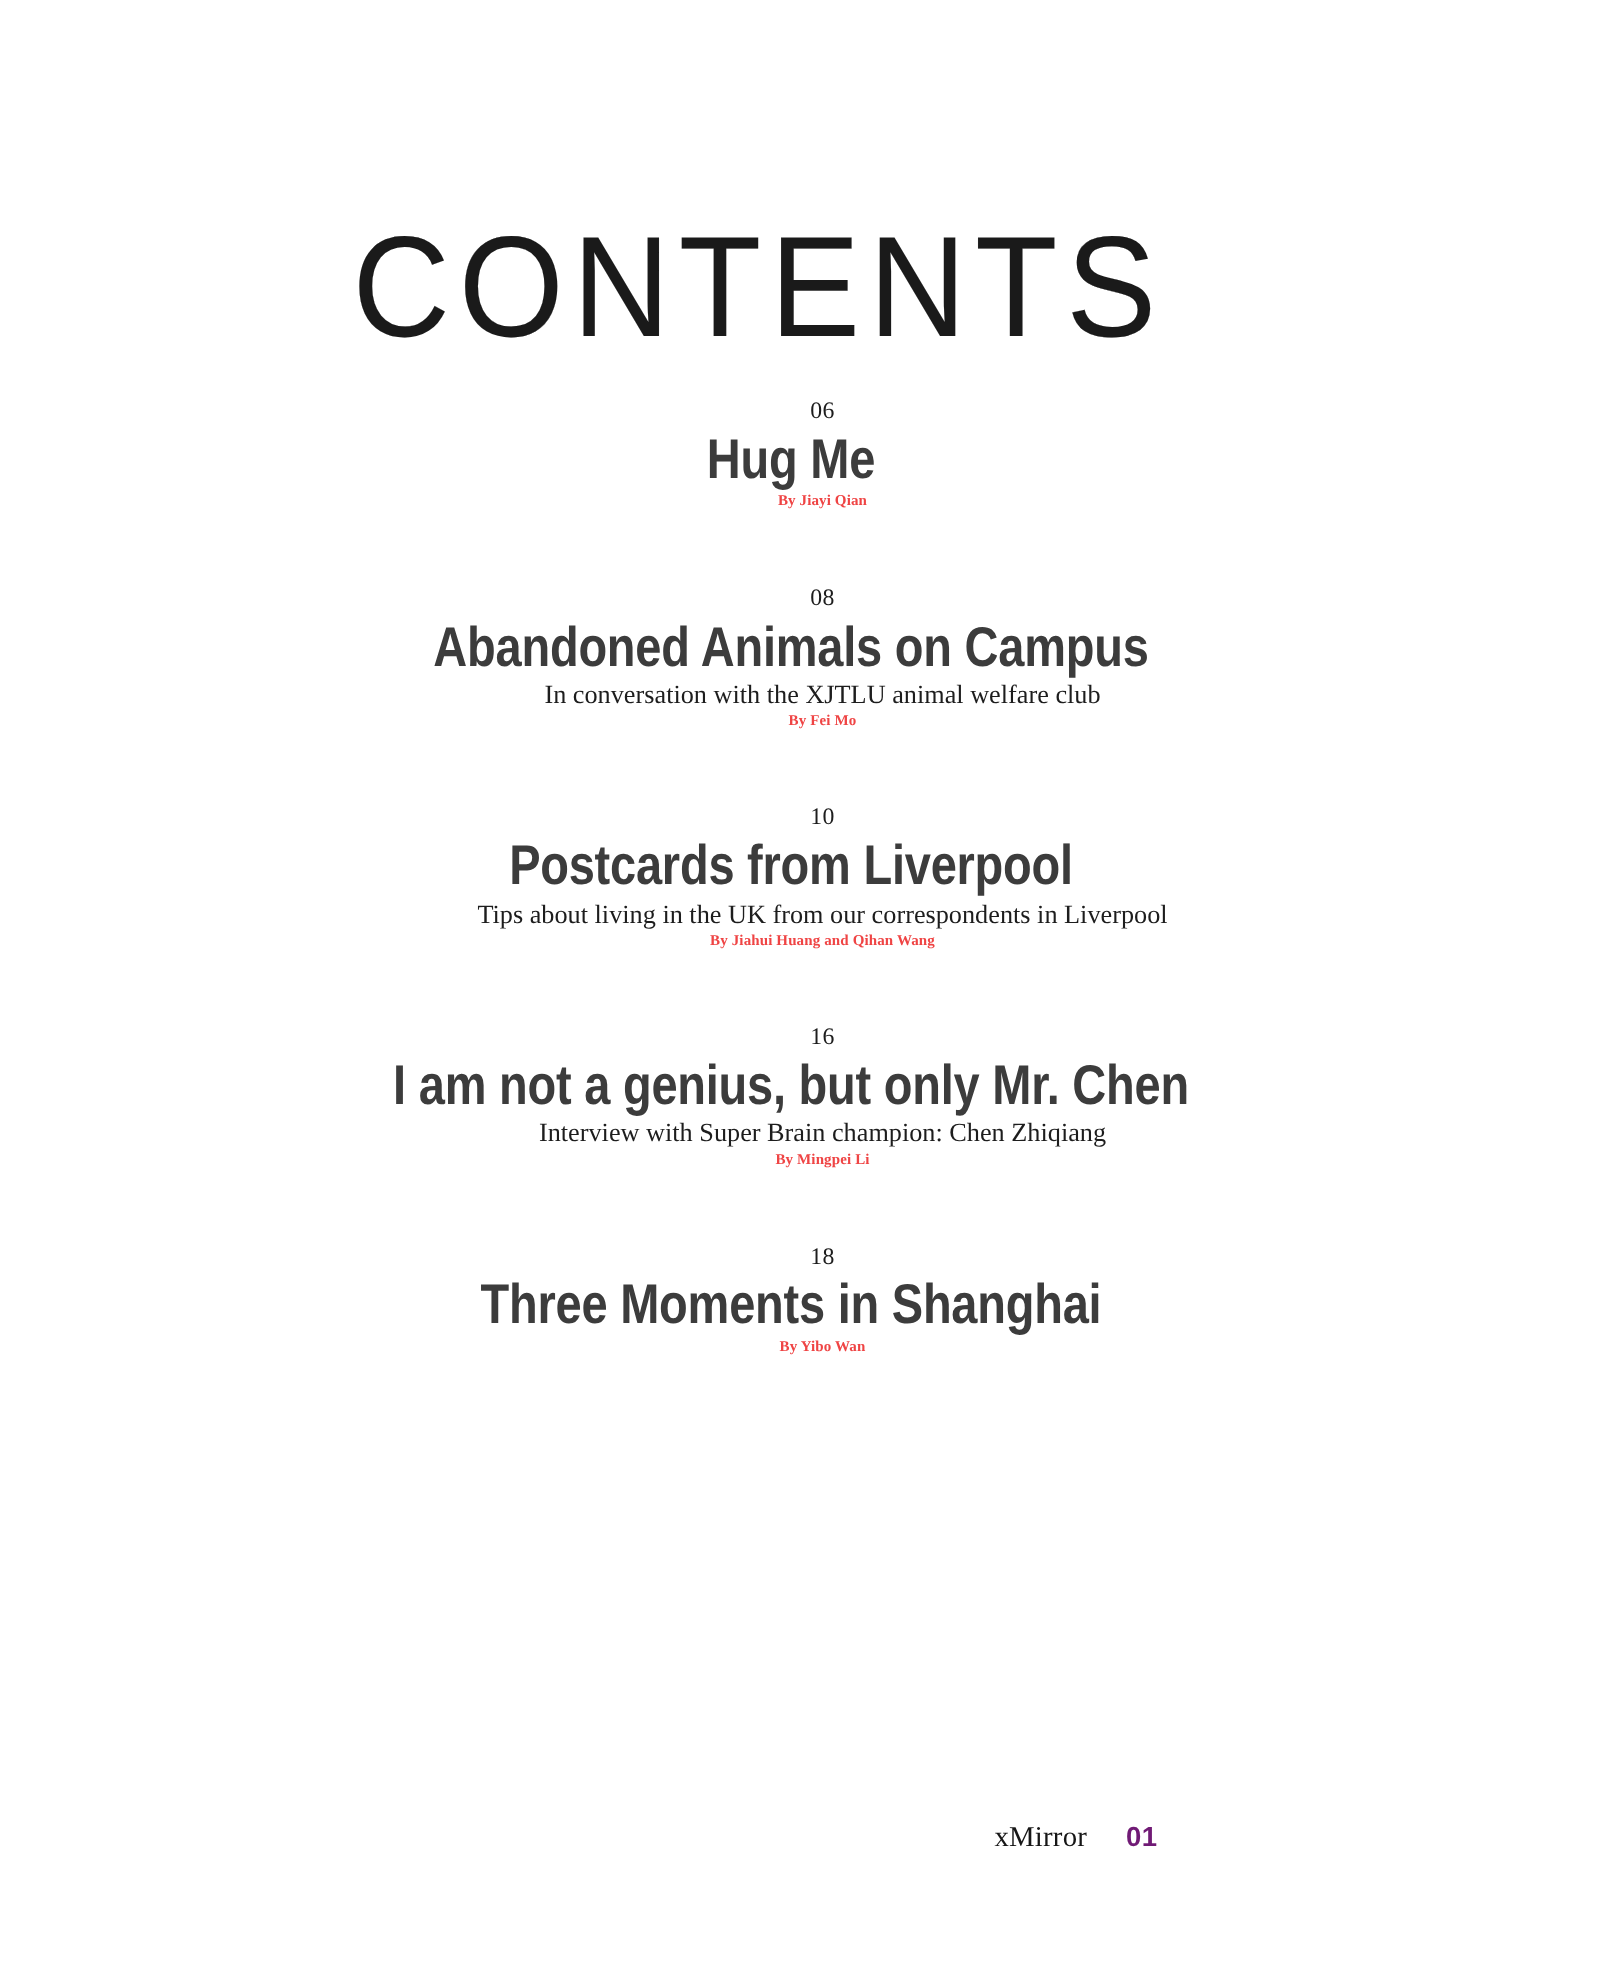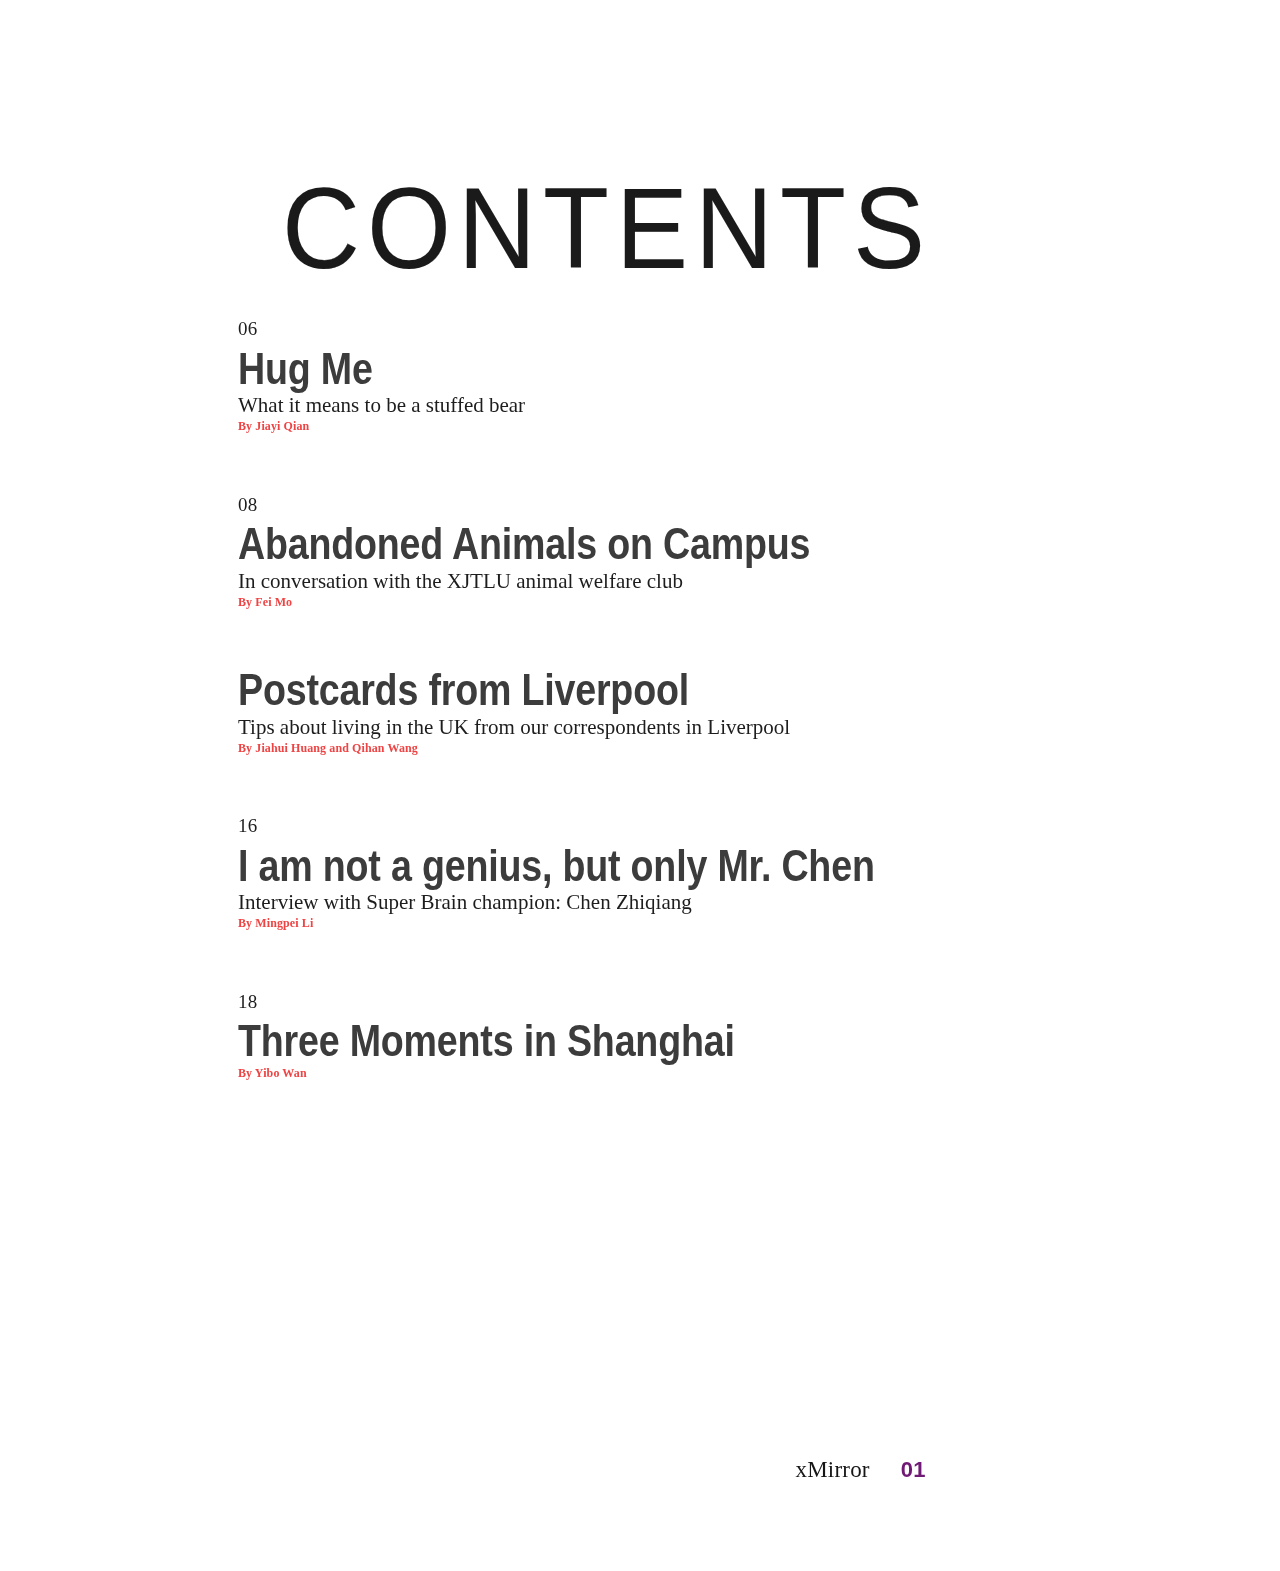--- a/index.html
+++ b/index.html
@@ -46,20 +46,21 @@
   
   .toc {
     position: absolute;
     left: 238px;
     top: 318px;
     width: 840px;
   }
 
   .entry {
     margin-bottom: 60px;
+    text-align: center;
   }
   .entry:last-child {
     margin-bottom: 0;
   }
 
   .entry-page {
     font-family: "Liberation Serif", "DejaVu Serif", serif;
     font-size: 19px;
     line-height: 1.15;
     color: #1d1d1d;
@@ -136,32 +137,32 @@
 
   <div class="contents-title">
     <span>CONTENTS</span>
   </div>
 
   <div class="toc">
 
     <div class="entry">
       <div class="entry-page">06</div>
       <div class="entry-title">Hug Me</div>
-      <div class="entry-subtitle">What it means to be a stuffed bear</div>
       <div class="entry-byline">By Jiayi Qian</div>
     </div>
 
     <div class="entry">
       <div class="entry-page">08</div>
       <div class="entry-title">Abandoned Animals on Campus</div>
       <div class="entry-subtitle">In conversation with the XJTLU animal welfare club</div>
       <div class="entry-byline">By Fei Mo</div>
     </div>
 
     <div class="entry">
+      <div class="entry-page">10</div>
       <div class="entry-title">Postcards from Liverpool</div>
       <div class="entry-subtitle">Tips about living in the UK from our correspondents in Liverpool</div>
       <div class="entry-byline">By Jiahui Huang and Qihan Wang</div>
     </div>
 
 
     <div class="entry">
       <div class="entry-page">16</div>
       <div class="entry-title">I am not a genius, but only Mr. Chen</div>
       <div class="entry-subtitle">Interview with Super Brain champion: Chen Zhiqiang</div>

